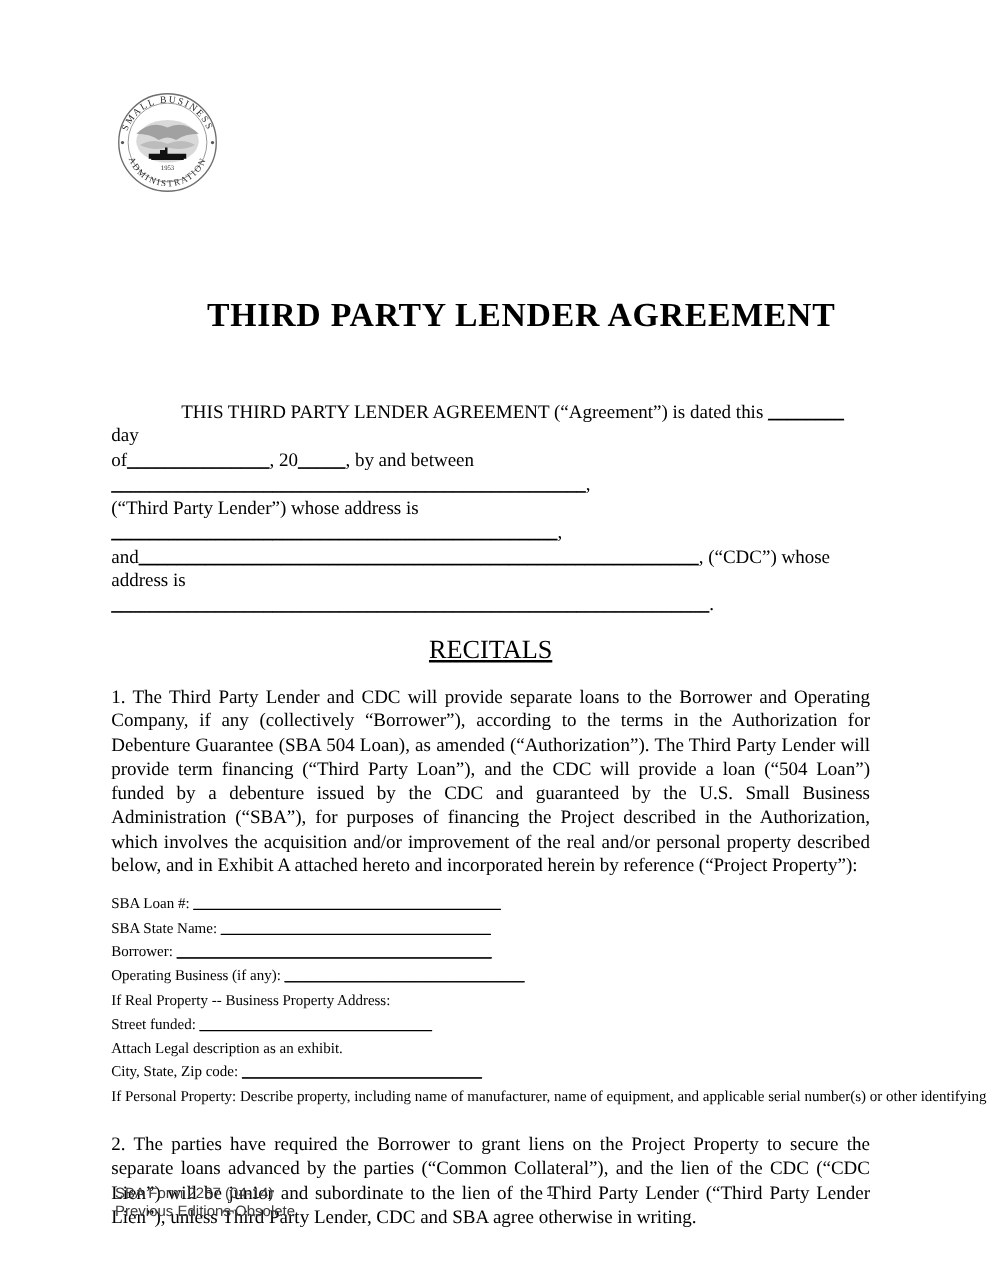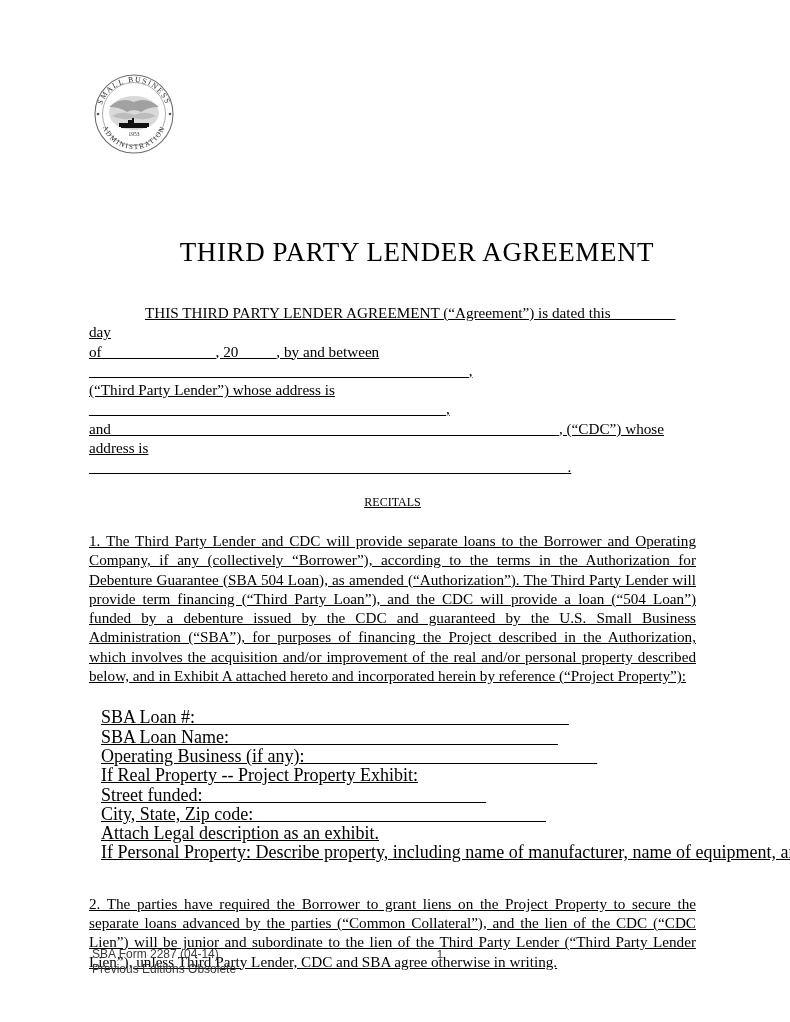--- a/index.html
+++ b/index.html
@@ -32,74 +32,73 @@
   .seal-wrap svg { display: block; }
 
   
   .doc-title {
     position: absolute;
     left: 0;
     right: 0;
     top: 236px;
     text-align: center;
     font-family: "Liberation Serif", "DejaVu Serif", serif;
-    font-weight: normal;
+    font-weight: bold;
     font-size: 27px;
     letter-spacing: 0.6px;
     font-variant: small-caps;
     line-height: 32px;
     margin-left: 44px;
   }
 
   
   .body-block {
     position: absolute;
     left: 89px;
-    top: 303px;
+    top: 320px;
     width: 607px;
     font-size: 15.2px;
     line-height: 19.3px;
     text-align: left;
-    text-decoration: underline;
   }
   .para {
     margin: 0;
     text-align: justify;
   }
   .para.intro {
     text-indent: 56px;
     text-align: left;
   }
   .spacer-sm { height: 11px; }
   .spacer-md { height: 16px; }
   .spacer-lg { height: 19px; }
 
   .recitals {
     text-align: center;
     margin: 0;
-    font-size: 12px;
+    font-size: 21px;
     line-height: 19.3px;
   }
   .recitals .u {
     text-decoration: underline;
   }
 
   
   .blank {
     text-decoration: underline;
     white-space: pre;
     letter-spacing: 0;
   }
 
   
   .fields {
-    margin: 12px;
+    margin: 0;
     padding: 0;
     list-style: none;
-    font-size: 18px;
+    font-size: 12px;
     line-height: 19.3px;
   }
   .fields li {
     margin: 0;
     padding: 0;
     white-space: nowrap;
   }
   .lvl1 { padding-left: 49px; }
   .lvl2 { padding-left: 141px; }
   .wrapline { white-space: normal; }
@@ -170,26 +169,27 @@
     <p class="recitals"><span class="u">RECITALS</span></p>
 
     <div class="spacer-lg"></div>
 
     <p class="para">1.  The Third Party Lender and CDC will provide separate loans to the Borrower and Operating Company, if any (collectively “Borrower”), according to the terms in the Authorization for Debenture Guarantee (SBA 504 Loan), as amended (“Authorization”). The Third Party Lender will provide term financing (“Third Party Loan”), and the CDC will provide a loan (“504 Loan”) funded by a debenture issued by the CDC and guaranteed by the U.S. Small Business Administration (“SBA”), for purposes of financing the Project described in the Authorization, which involves the acquisition and/or improvement of the real and/or personal property described below, and in Exhibit A attached hereto and incorporated herein by reference (“Project Property”):</p>
 
     <div class="spacer-sm"></div>
 
     <ul class="fields">
       <li class="lvl1"><span>SBA Loan #: </span><span class="blank">_________________________________________</span></li>
-      <li class="lvl1"><span>SBA Loan Name: </span><span class="blank">____________________________________</span></li>
+      <li class="lvl1"><span>SBA State Name: </span><span class="blank">____________________________________</span></li>
+      <li class="lvl1"><span>Borrower: </span><span class="blank">__________________________________________</span></li>
       <li class="lvl1"><span>Operating Business (if any): </span><span class="blank">________________________________</span></li>
-      <li class="lvl1"><span>If Real Property -- Project Property Exhibit:</span></li>
+      <li class="lvl1"><span>If Real Property -- Business Property Address:</span></li>
       <li class="lvl2"><span>Street funded: </span><span class="blank">_______________________________</span></li>
+      <li class="lvl2"><span>Attach Legal description as an exhibit.</span></li>
       <li class="lvl2"><span>City, State, Zip code: </span><span class="blank">________________________________</span></li>
-      <li class="lvl2"><span>Attach Legal description as an exhibit.</span></li>
       <li class="lvl1 wrapline">If Personal Property: Describe property, including name of manufacturer, name of equipment, and applicable serial number(s) or other identifying numbers for property valued at $5000 or more. Attach a detailed description as an exhibit.</li>
     </ul>
 
     <div class="spacer-lg"></div>
 
     <p class="para">2.  The parties have required the Borrower to grant liens on the Project Property to secure the separate loans advanced by the parties (“Common Collateral”), and the lien of the CDC (“CDC Lien”) will be junior and subordinate to the lien of the Third Party Lender (“Third Party Lender Lien”), unless Third Party Lender, CDC and SBA agree otherwise in writing.</p>
   </div>
 
   <div class="footer">
     <div>SBA Form 2287 (04-14)</div>

